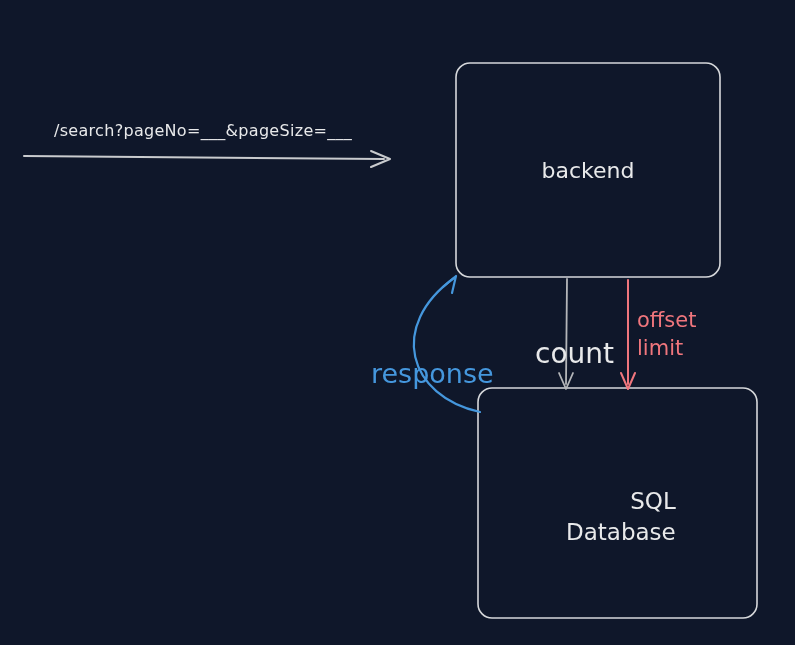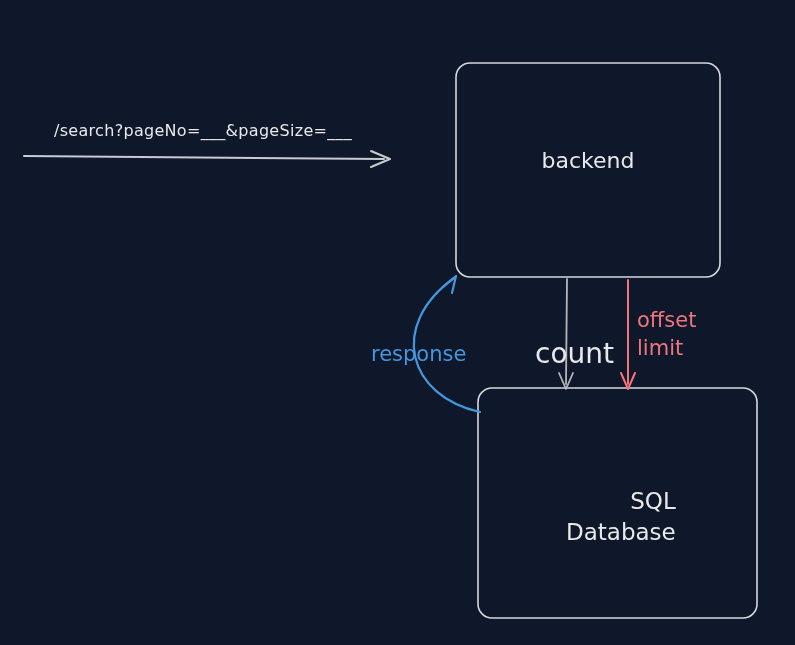--- a/index.html
+++ b/index.html
@@ -27,21 +27,21 @@
     user-select: none;
   }
   .node-label-center {
     position: absolute;
     display: flex;
     align-items: center;
     justify-content: center;
     text-align: center;
   }
   #backend-label {
-    left: 456px; top: 53px; width: 264px; height: 214px;
+    left: 456px; top: 63px; width: 264px; height: 214px;
     font-size: 22px;
   }
   #database-label {
     left: 566px; top: 486px;
     font-size: 23px;
     line-height: 31px;
     text-align: right;
   }
   #request-label {
     left: 54px; top: 121px;
@@ -51,22 +51,22 @@
   #count-label {
     left: 535px; top: 336px;
     font-size: 28px;
   }
   #offset-limit-label {
     left: 637px; top: 306px;
     font-size: 21px;
     line-height: 28px;
   }
   #response-label {
-    left: 371px; top: 341px;
-    font-size: 21px;
+    left: 371px; top: 356px;
+    font-size: 27px;
   }
   svg { display: block; }
 </style>
 </head>
 <body>
 
 <div class="canvas" style="background: #0f172a;">
 
   <svg class="layer" width="795" height="645" viewBox="0 0 795 645">
 

